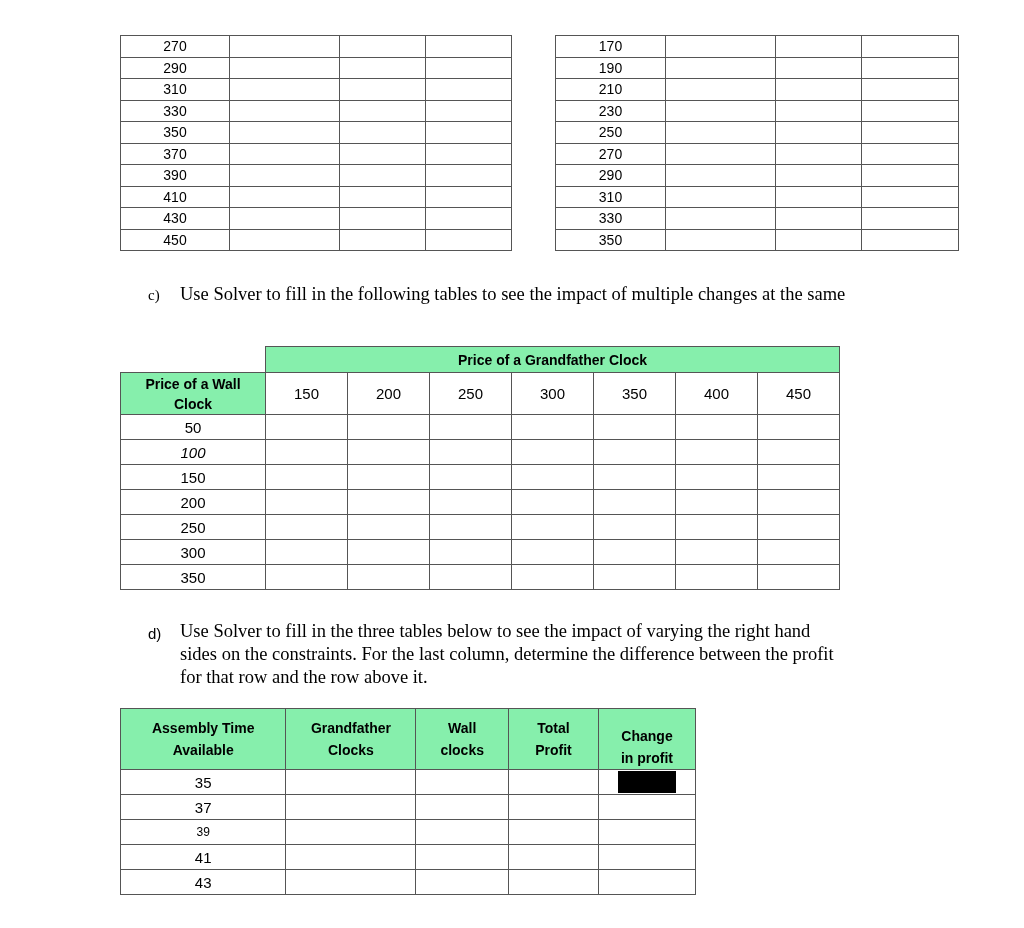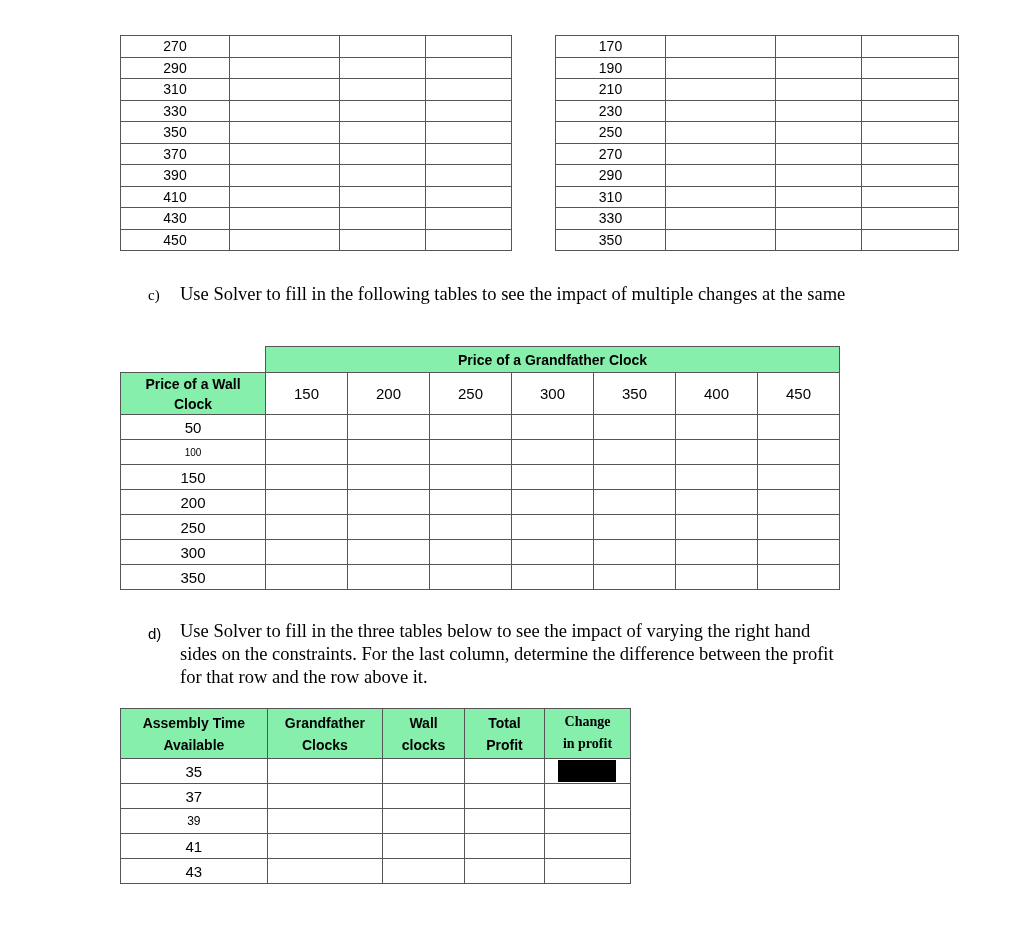--- a/index.html
+++ b/index.html
@@ -203,21 +203,21 @@
         <td class="num" style="font-size:15px;">50</td>
         <td></td>
         <td></td>
         <td></td>
         <td></td>
         <td></td>
         <td></td>
         <td></td>
       </tr>
     <tr>
-        <td class="num" style="font-size:10px;">100</td>
+        <td class="num" style="font-size:15px;font-style:italic;">100</td>
         <td></td>
         <td></td>
         <td></td>
         <td></td>
         <td></td>
         <td></td>
         <td></td>
       </tr>
     <tr>
         <td class="num" style="font-size:15px;">150</td>
@@ -272,35 +272,35 @@
   </tbody>
 </table>
 
 <div class="abs para" style="left:148px; top:620px; width:820px; height:72px;">
   <span class="lbl" style="font-family:'Liberation Sans', sans-serif; font-size:15px; top:2px;">d)</span>
   <span class="txt" style="top:0;">Use Solver to fill in the three tables below to see the impact of varying the right hand</span>
   <span class="txt" style="top:23px;">sides on the constraints.  For the last column, determine the difference between the profit</span>
   <span class="txt" style="top:46px;">for that row and the row above it.</span>
 </div>
 
-<table class="abs" style="left:120px; top:708px; width:511px;">
+<table class="abs" style="left:120px; top:708px; width:576px;">
   <colgroup>
     <col style="width:145px">
       <col style="width:114px">
       <col style="width:81px">
       <col style="width:79px">
       <col style="width:85px">
   </colgroup>
   <thead>
     <tr style="height:50px;" class="gray">
       <th class="bold gray" style="line-height:22px;"><span>Assembly Time</span><br><span>Available</span></th>
       <th class="bold gray" style="line-height:22px;"><span>Grandfather</span><br><span>Clocks</span></th>
       <th class="bold gray" style="line-height:22px;"><span>Wall</span><br><span>clocks</span></th>
       <th class="bold gray" style="line-height:22px;"><span>Total</span><br><span>Profit</span></th>
-      <th class="bold gray" style="line-height:22px; vertical-align:top; padding-top:2px;font-family:Liberation Serif, serif;"><span>Change</span><br><span>in profit</span></th>
+      <th class="bold gray" style="line-height:22px; vertical-align:top; padding-top:16px;"><span>Change</span><br><span>in profit</span></th>
     </tr>
   </thead>
   <tbody class="d-body">
     <tr>
         <td class="num" style="font-size:15px;">35</td>
         <td></td>
         <td></td>
         <td></td>
         <td><span class="blackbox"></span></td>
       </tr>

